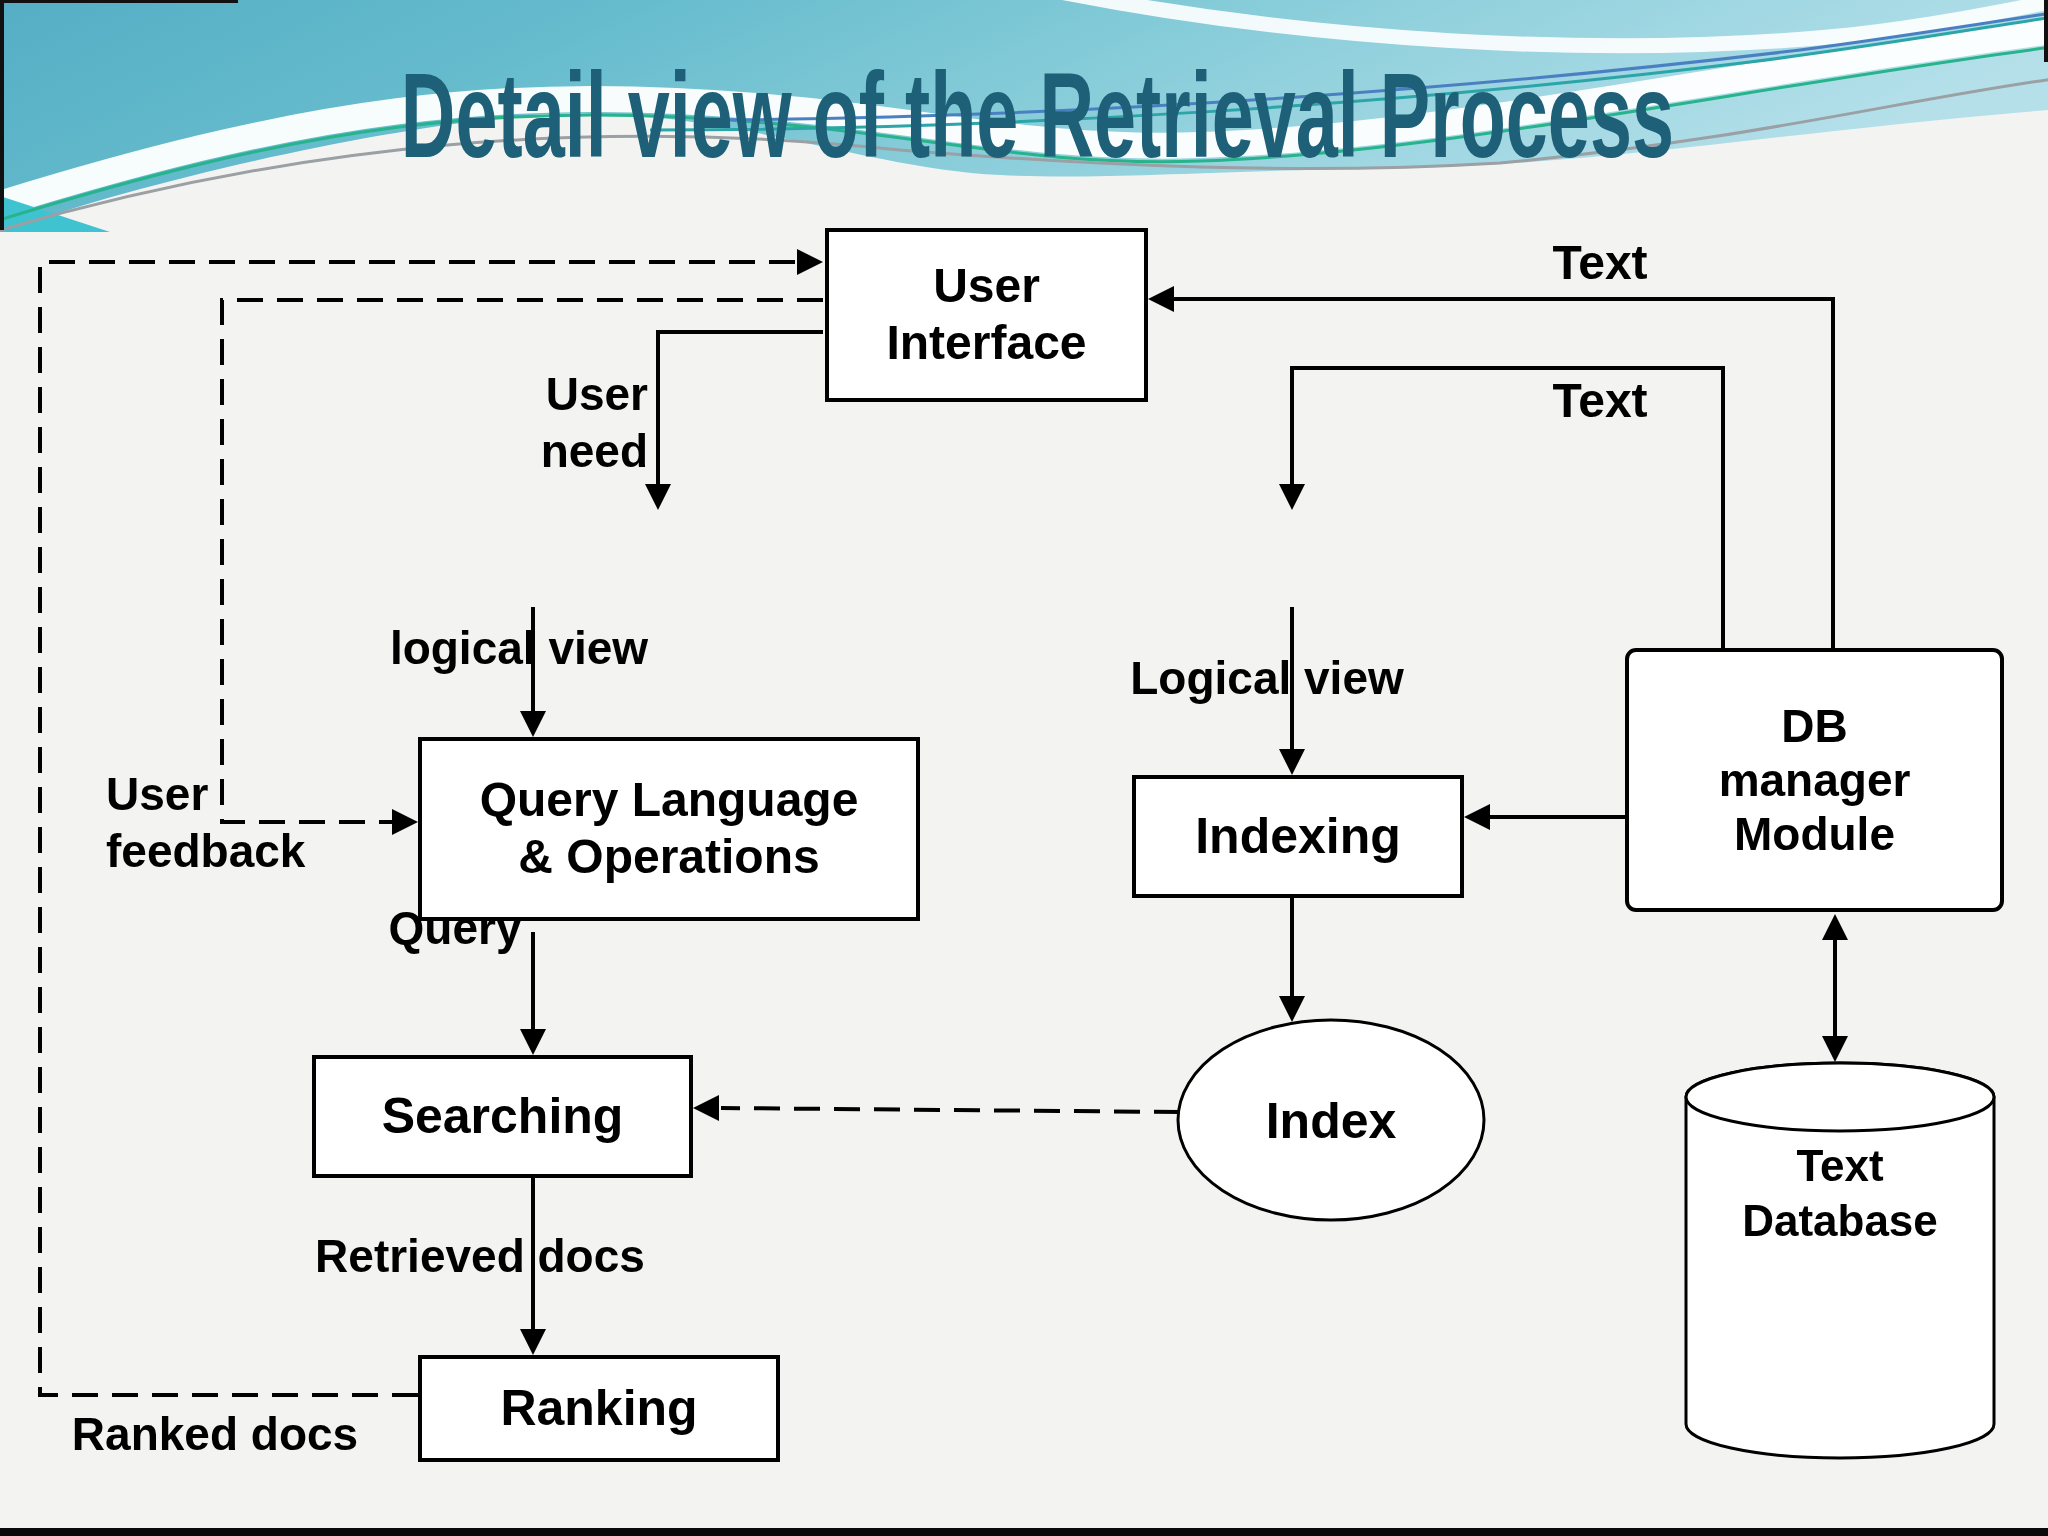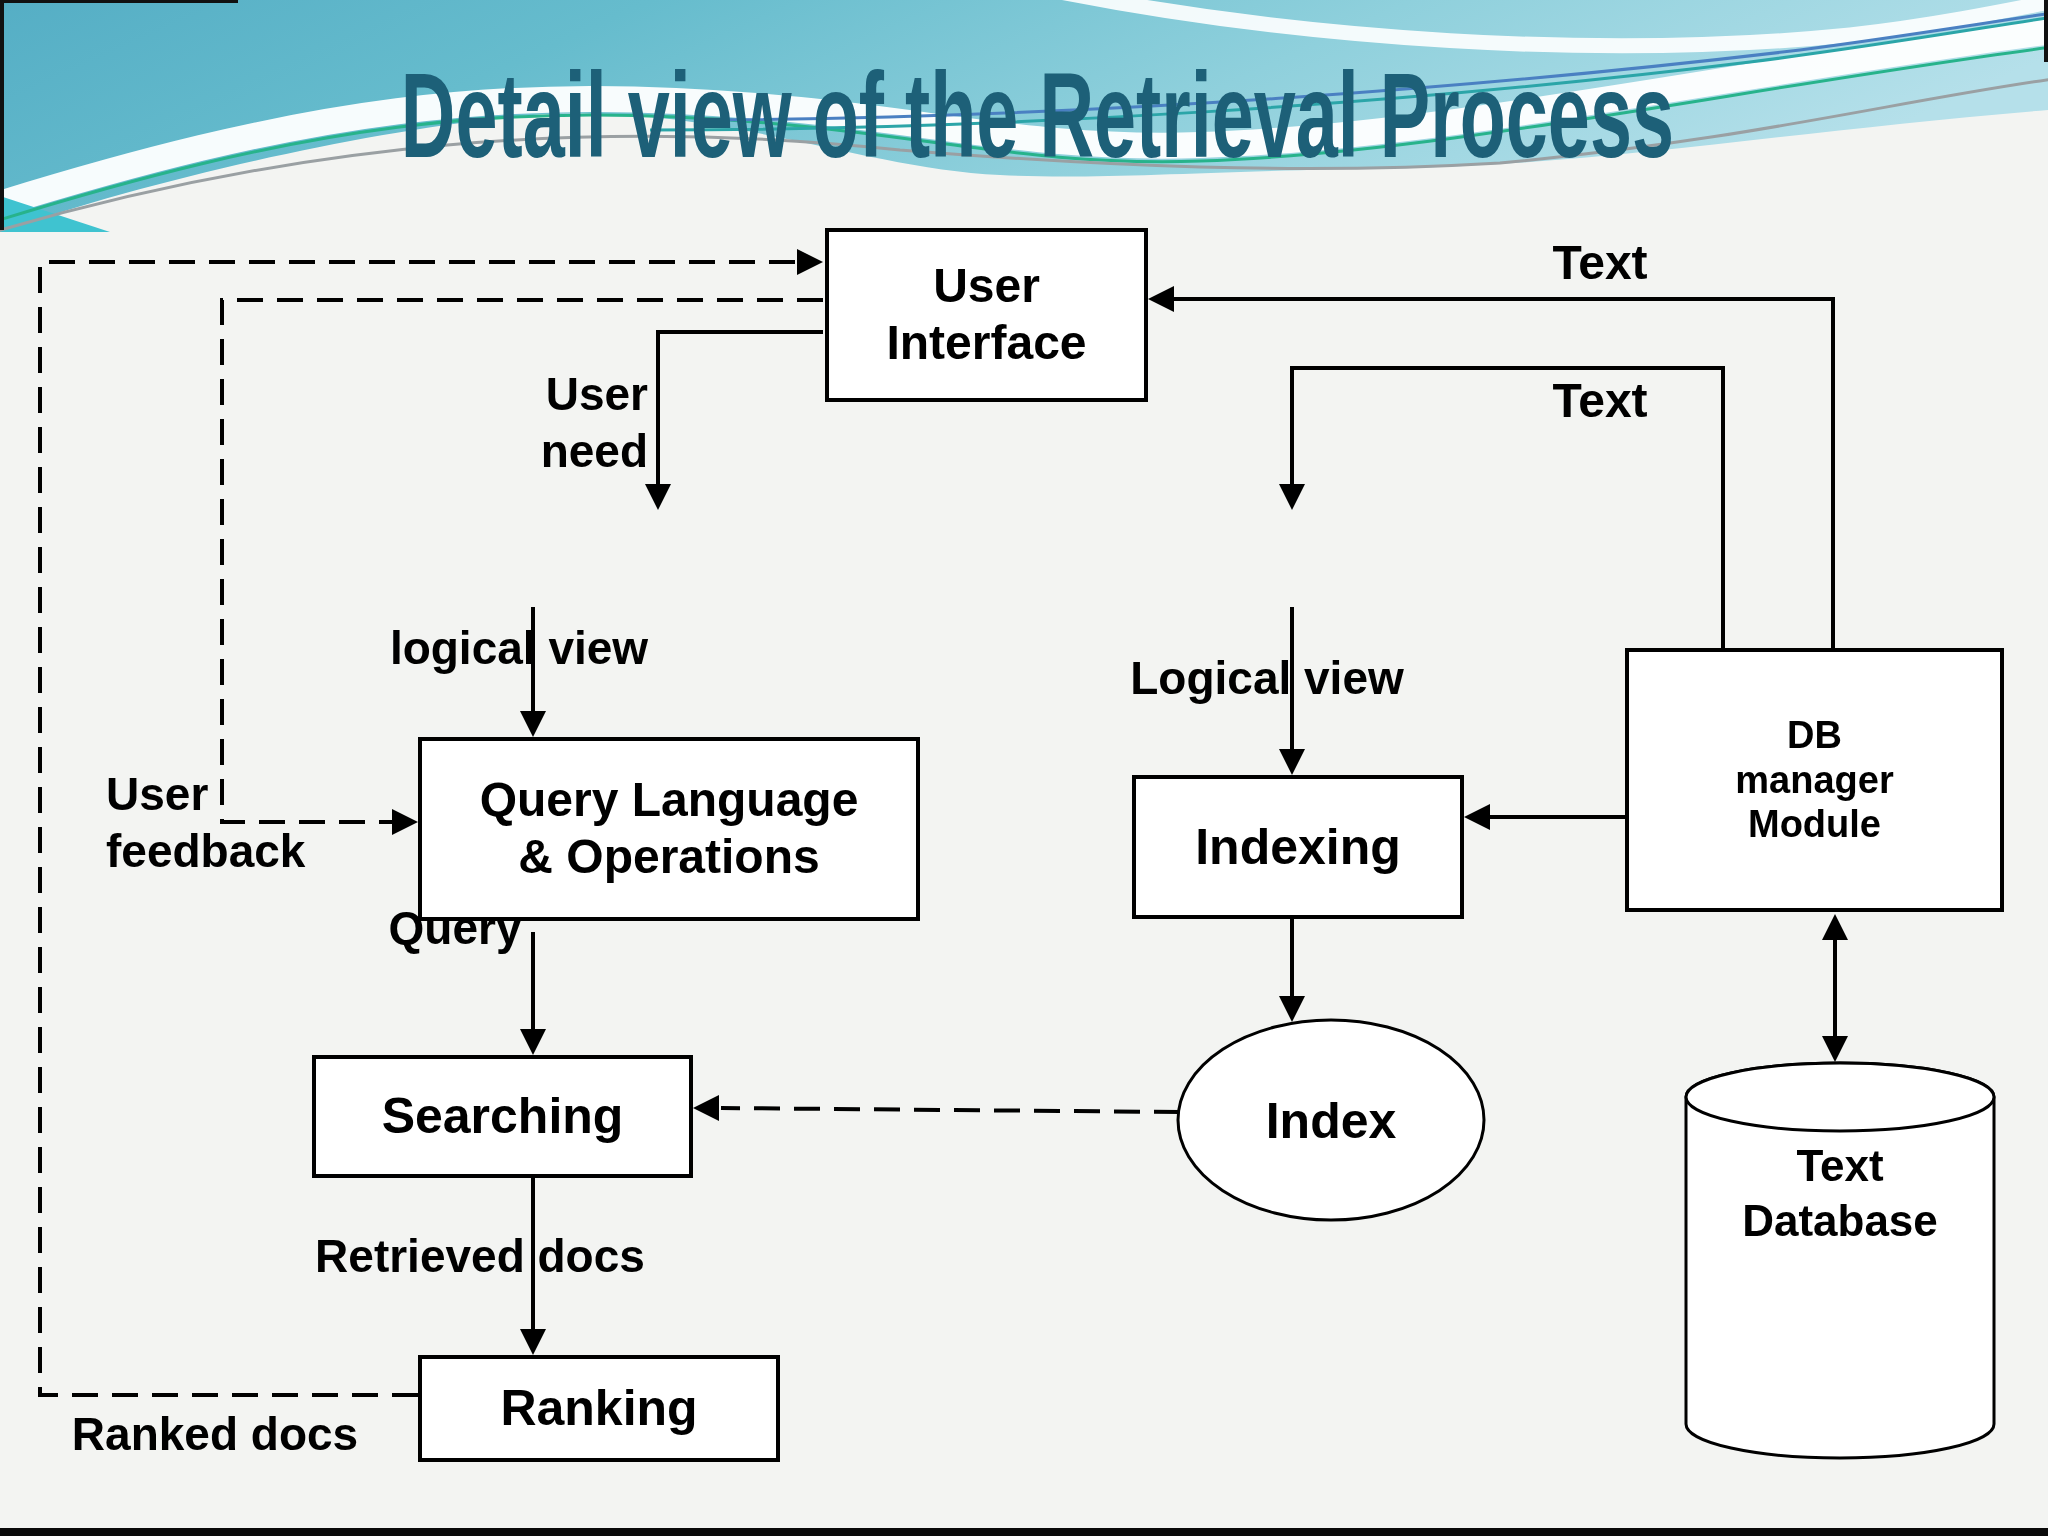--- a/index.html
+++ b/index.html
@@ -23,21 +23,21 @@
   .shape-label {
     position:absolute; display:flex; align-items:center; justify-content:center;
     text-align:center; font-weight:bold; color:#000; white-space:pre-line; line-height:1.25;
   }
   .edge-label {
     position:absolute; font-weight:bold; color:#000; white-space:pre-line;
     font-size:46px; line-height:57px; text-align:center;
   }
   .ta-right { text-align:right; }
   .ta-left  { text-align:left; }
-  .f48 { font-size:48px; } .f50 { font-size:50px; } .f46 { font-size:38px; } .f44 { font-size:44px; }
+  .f48 { font-size:48px; } .f50 { font-size:50px; } .f46 { font-size:46px;border-radius:11px; } .f44 { font-size:44px; }
 </style>
 </head>
 <body>
 
 <div id="slide">
 
   <svg id="artwork" viewBox="0 0 2048 1536" xmlns="http://www.w3.org/2000/svg">
     <defs>
       <linearGradient id="tealGrad" x1="0" y1="0" x2="1" y2="0.25">
         <stop offset="0" stop-color="#55aec5"></stop>
@@ -144,21 +144,21 @@
     <span>Detail view of the Retrieval Process</span>
   </div>
 
   <div class="node f48" style="left:825px; top:228px; width:323px; height:174px;">User
 Interface</div>
 
 
   <div class="node f48" style="left:418px; top:737px; width:502px; height:184px;">Query Language
 &amp; Operations</div>
 
-  <div class="node f50" style="left:1132px; top:775px; width:332px; height:144px;">Indexing</div>
+  <div class="node f50" style="left:1132px; top:775px; width:332px; height:123px;">Indexing</div>
 
   <div class="node f46" style="left:1625px; top:648px; width:379px; height:264px;">DB
 manager
 Module</div>
 
   <div class="node f50" style="left:312px; top:1055px; width:381px; height:123px;">Searching</div>
 
   <div class="node f50" style="left:418px; top:1355px; width:362px; height:107px;">Ranking</div>
 
   <div class="shape-label f50" style="left:1231px; top:1086px; width:200px; height:70px;">Index</div>

